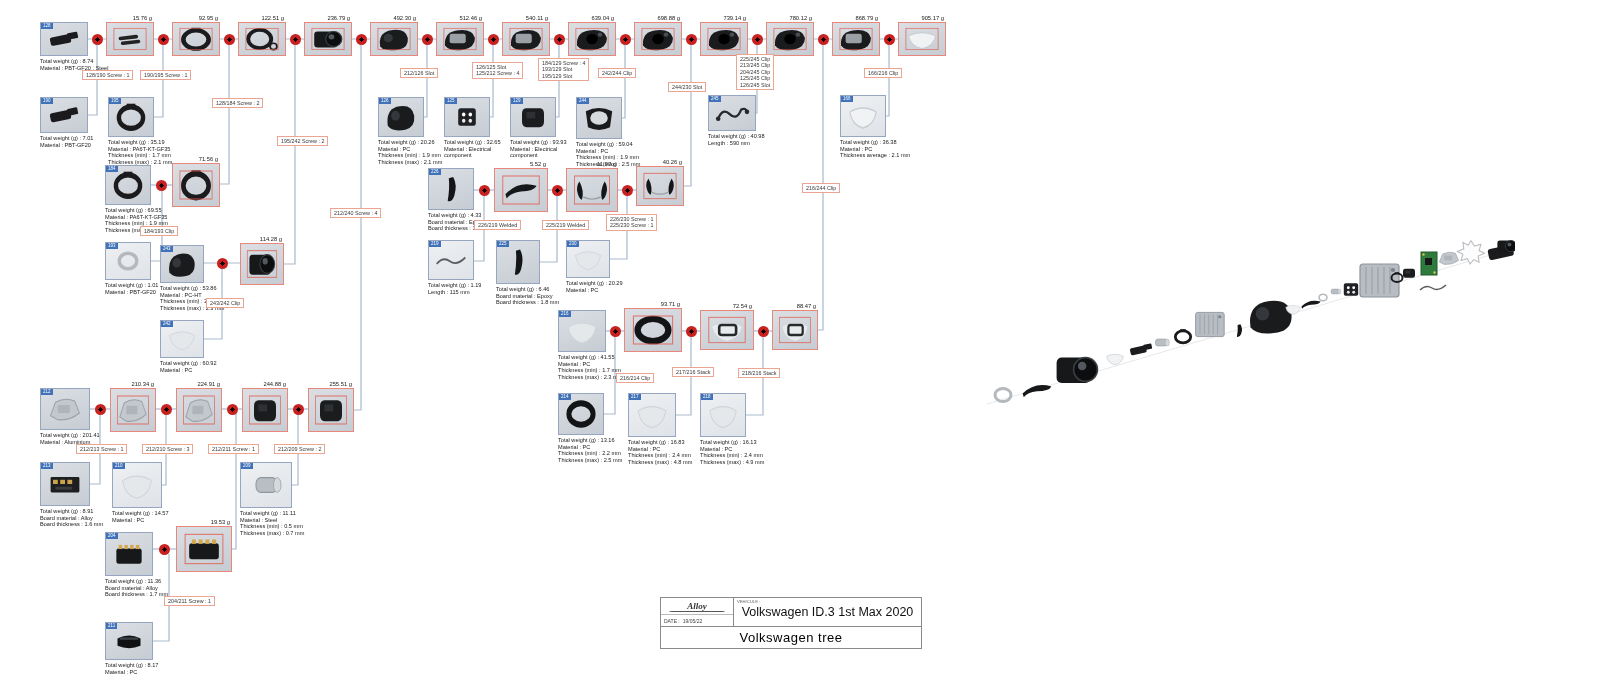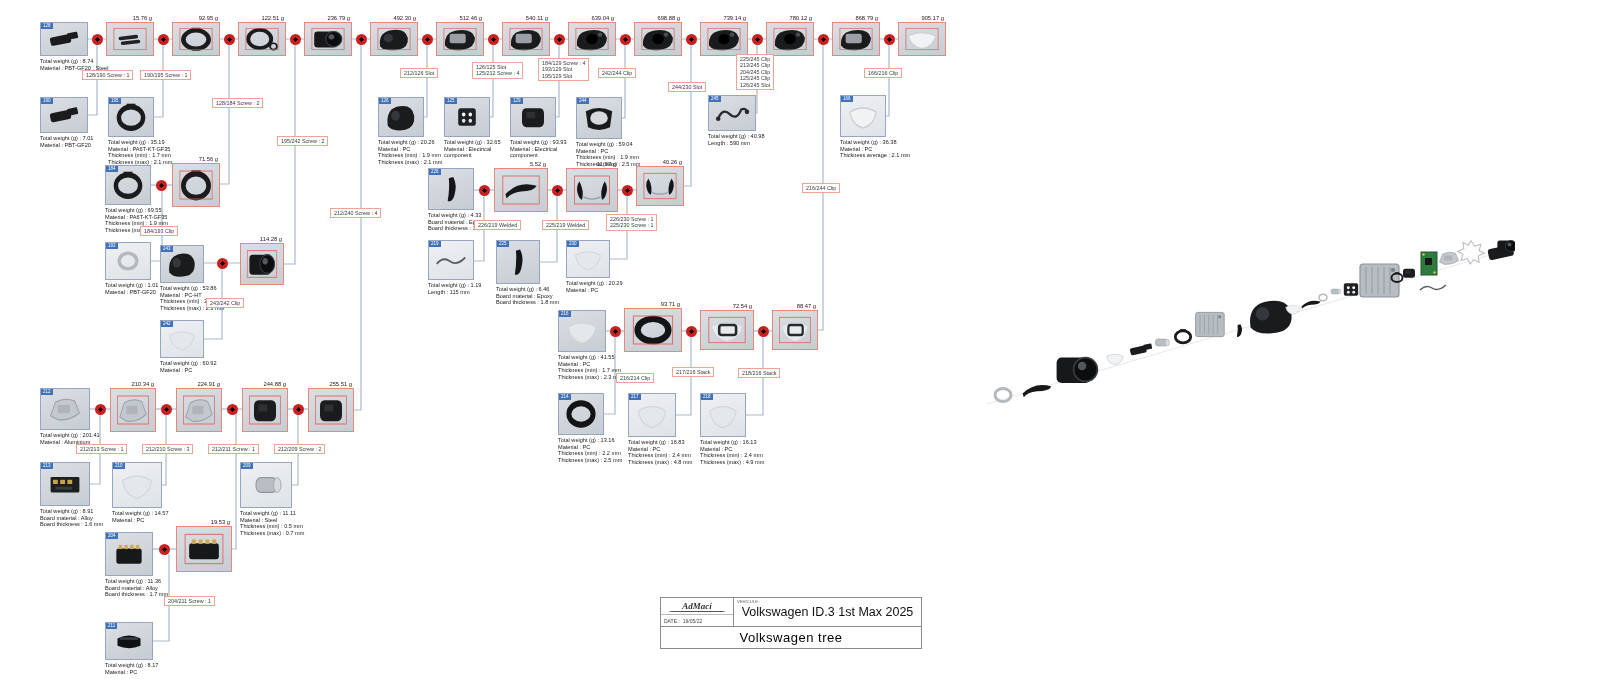--- a/index.html
+++ b/index.html
@@ -838,25 +838,25 @@
     <g transform="translate(506,2) scale(0.8)">
       <rect x="8" y="8" width="20" height="15" rx="3" fill="#17181a"></rect>
       <circle cx="25" cy="15" r="7" fill="#0c0d0e" stroke="#3a3d40" stroke-width="1"></circle>
       <circle cx="23" cy="13" r="2.5" fill="#53585e"></circle>
     </g>
   </svg>
 
 <div id="title-block">
   <div id="tb-top">
     <div id="tb-logo-cell">
-      <div id="tb-logo">AdMaci</div>
+      <div id="tb-logo">Alloy</div>
       <div id="tb-date">
         <span>DATE :</span>
         <span>19/05/22</span>
       </div>
     </div>
     <div id="tb-vehicle-cell">
       <span id="tb-vehicle-label">VEHICULE :</span>
-      <span id="tb-vehicle">Volkswagen ID.3 1st Max 2025</span>
+      <span id="tb-vehicle">Volkswagen ID.3 1st Max 2020</span>
     </div>
   </div>
   <div id="tb-title">Volkswagen  tree</div>
 </div>
 
 </body></html>

